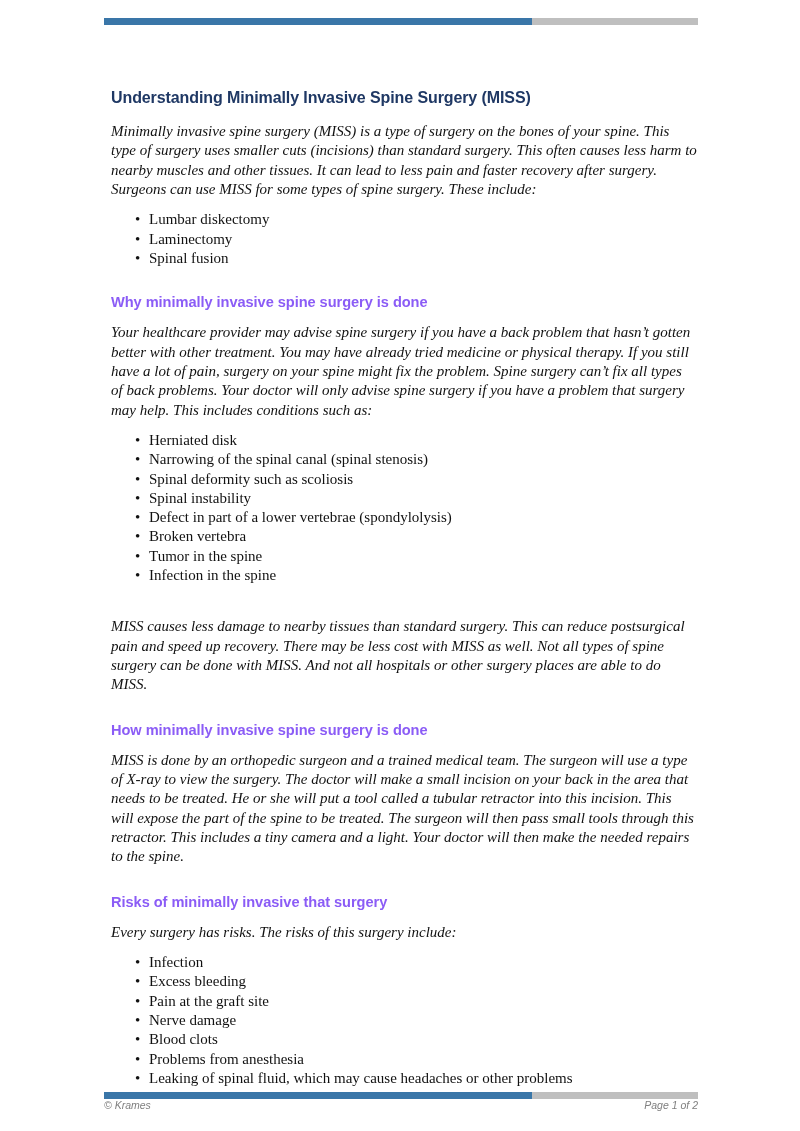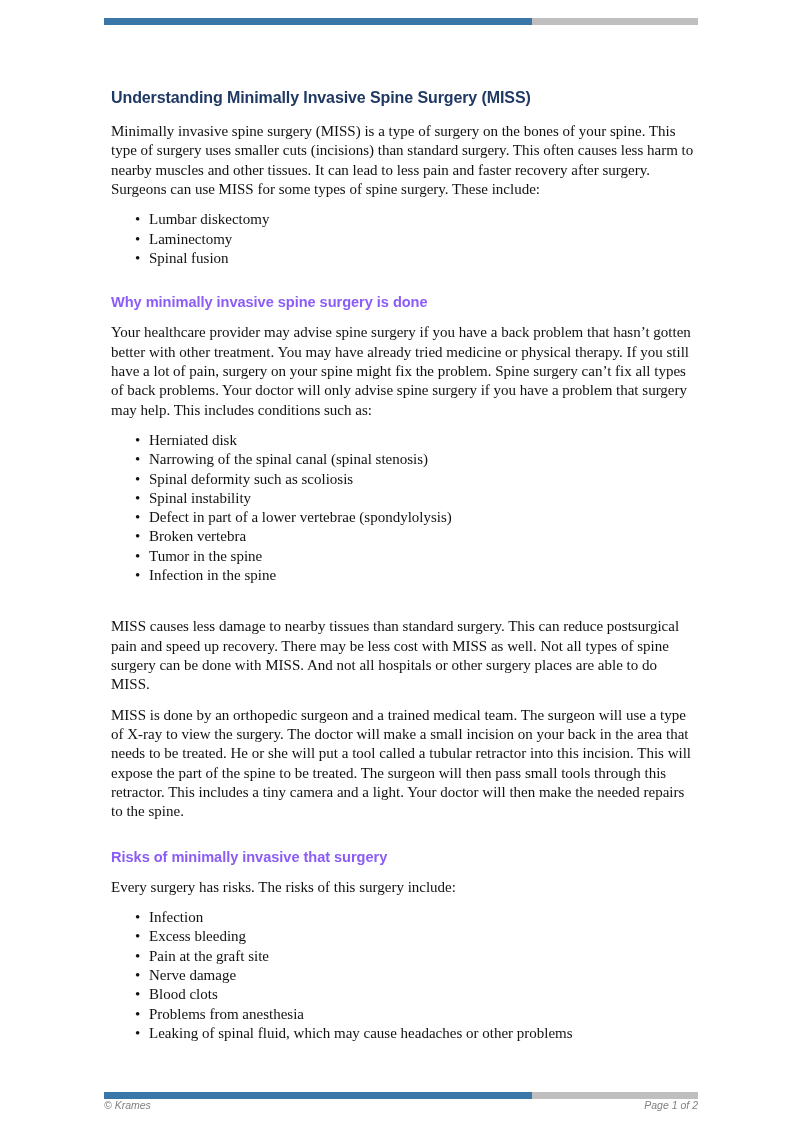--- a/index.html
+++ b/index.html
@@ -64,20 +64,21 @@
     letter-spacing: -0.05px;
   }
 
   p.body-text {
     font-family: "Liberation Serif", "DejaVu Serif", serif;
     font-size: 15px;
     color: #111111;
     margin: 0 0 11px 0;
     line-height: 1.29;
     text-align: left;
+    font-style: italic;
   }
 
   p.body-text.spaced-top { margin-top: 33px; }
 
   ul.bullets {
     list-style: none;
     margin: 5px 0 6px 0;
     padding: 0;
   }
   ul.bullets li {
@@ -141,20 +142,21 @@
     <li><span class="bullet-dot">•</span><span>Narrowing of the spinal canal (spinal stenosis)</span></li>
     <li><span class="bullet-dot">•</span><span>Spinal deformity such as scoliosis</span></li>
     <li><span class="bullet-dot">•</span><span>Spinal instability</span></li>
     <li><span class="bullet-dot">•</span><span>Defect in part of a lower vertebrae (spondylolysis)</span></li>
     <li><span class="bullet-dot">•</span><span>Broken vertebra</span></li>
     <li><span class="bullet-dot">•</span><span>Tumor in the spine</span></li>
     <li><span class="bullet-dot">•</span><span>Infection in the spine</span></li>
   </ul>
   <p class="body-text spaced-top">MISS causes less damage to nearby tissues than standard surgery. This can reduce postsurgical pain and speed up recovery. There may be less cost with MISS as well. Not all types of spine surgery can be done with MISS. And not all hospitals or other surgery places are able to do MISS.</p>
 
+  <h2 class="section-title">How minimally invasive spine surgery is done</h2>
   <p class="body-text">MISS is done by an orthopedic surgeon and a trained medical team. The surgeon will use a type of X-ray to view the surgery. The doctor will make a small incision on your back in the area that needs to be treated. He or she will put a tool called a tubular retractor into this incision. This will expose the part of the spine to be treated. The surgeon will then pass small tools through this retractor. This includes a tiny camera and a light. Your doctor will then make the needed repairs to the spine.</p>
 
   <h2 class="section-title">Risks of minimally invasive that surgery</h2>
   <p class="body-text">Every surgery has risks. The risks of this surgery include:</p>
   <ul class="bullets">
     <li><span class="bullet-dot">•</span><span>Infection</span></li>
     <li><span class="bullet-dot">•</span><span>Excess bleeding</span></li>
     <li><span class="bullet-dot">•</span><span>Pain at the graft site</span></li>
     <li><span class="bullet-dot">•</span><span>Nerve damage</span></li>
     <li><span class="bullet-dot">•</span><span>Blood clots</span></li>

